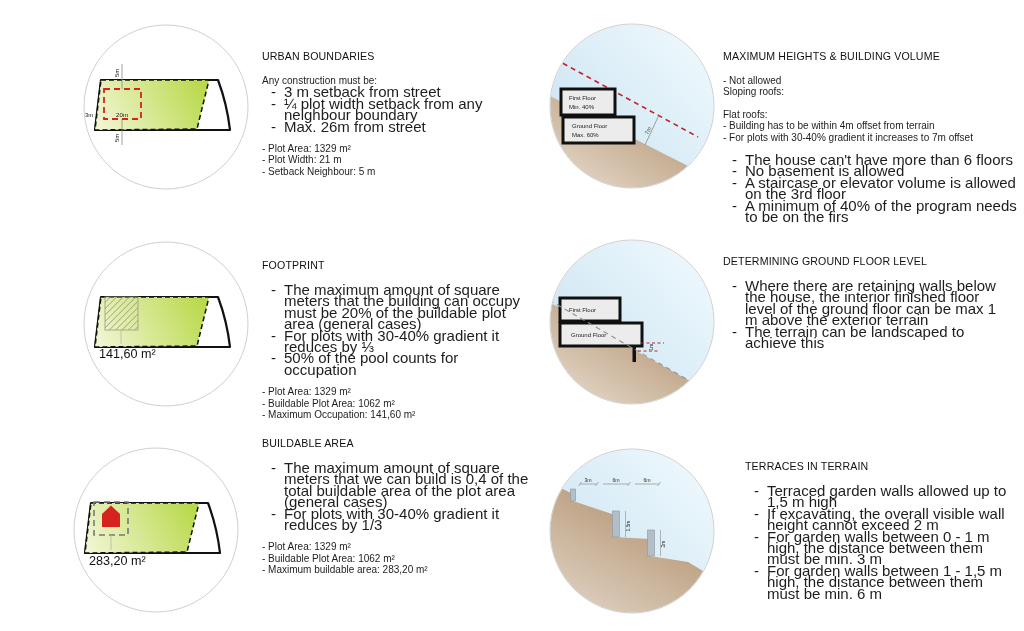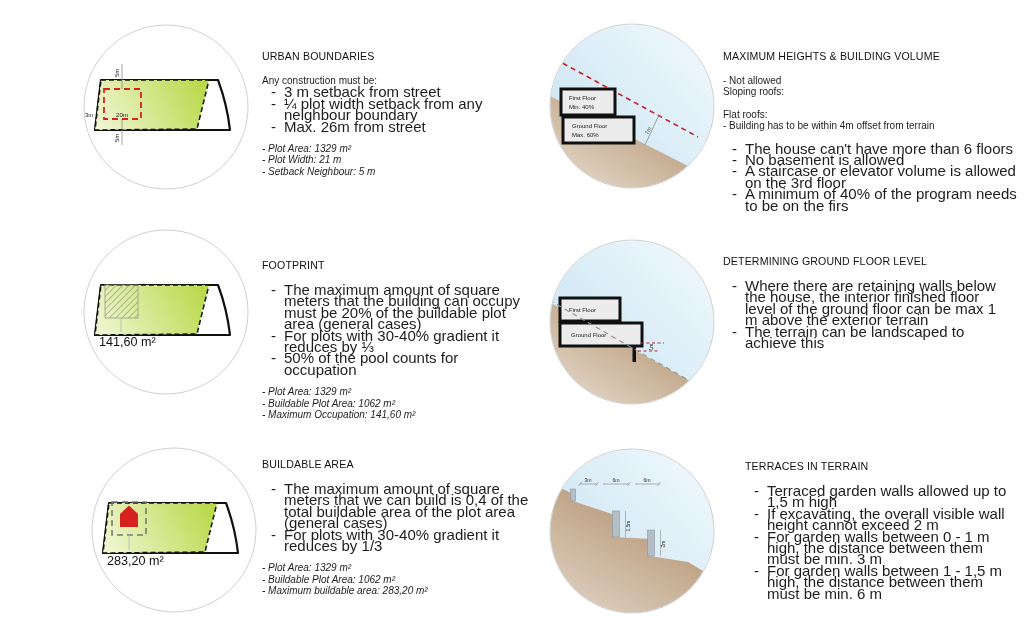--- a/index.html
+++ b/index.html
@@ -9,21 +9,21 @@
   }
   #page{position:absolute;inset:0;}
   .diagram{position:absolute;width:166px;height:166px;}
   .txt{position:absolute;}
   .txt .hd{font-size:10.6px;font-weight:normal;letter-spacing:.15px;margin:0 0 13px 0;color:#111;}
   .txt .p{font-size:10px;line-height:11.4px;margin:0;}
   .li{display:flex;font-size:15px;line-height:11.4px;}
   .li::before{content:"-";width:22px;padding-left:9px;box-sizing:border-box;flex:0 0 22px;}
   .litext{flex:1;}
   .gap{height:11px;}
-  .specs .p{line-height:11.4px;font-style:italic;}
+  .specs .p{line-height:11.4px;}
   .col-left{width:272px;}
   .col-right{width:301px;}
   .w250 .litext{max-width:252px;}
   .w238 .litext{max-width:240px;}
   svg{display:block;}
   svg text{font-family:"Liberation Sans",sans-serif;}
 </style>
 </head>
 <body>
 
@@ -102,36 +102,37 @@
     </svg>
   </div>
 
   <div class="txt col-right" style="left:723px;top:50px;">
     <h3 class="hd">MAXIMUM HEIGHTS &amp; BUILDING VOLUME</h3>
     <p class="p">- Not allowed</p>
     <p class="p">Sloping roofs:</p>
     <div class="gap"></div>
     <p class="p">Flat roofs:</p>
     <p class="p">- Building has to be within 4m offset from terrain</p>
+    <p class="p">- For plots with 30-40% gradient it increases to 7m offset</p>
     <div class="gap"></div>
     <div class="li">
         <div class="litext">The house can't have more than 6 floors</div>
       </div>
     <div class="li">
         <div class="litext">No basement is allowed</div>
       </div>
     <div class="li">
         <div class="litext">A staircase or elevator volume is allowed on the 3rd floor</div>
       </div>
     <div class="li">
         <div class="litext">A minimum of 40% of the program needs to be on the firs</div>
       </div>
   </div>
 
-  <div class="diagram" style="left:83px;top:229px;">
+  <div class="diagram" style="left:83px;top:241px;">
     <svg width="166" height="166" viewBox="0 0 166 166">
       <defs>
         <linearGradient id="g-green2" x1="20" y1="112" x2="128" y2="52" gradientUnits="userSpaceOnUse">
           <stop offset="0" stop-color="#f1f6d3"></stop>
             <stop offset="1" stop-color="#b3d63e"></stop>
         </linearGradient>
         <pattern id="hatch" patternUnits="userSpaceOnUse" width="4.5" height="4.5" patternTransform="rotate(45)">
           <line x1="0" y1="0" x2="0" y2="4.5" stroke="#8d8d74" stroke-width="1.2"></line>
         </pattern>
       </defs>
@@ -198,39 +199,39 @@
   <div class="txt col-right w250" style="left:723px;top:255px;">
     <h3 class="hd">DETERMINING GROUND FLOOR LEVEL</h3>
     <div class="li">
         <div class="litext">Where there are retaining walls below the house, the interior finished floor level of the ground floor can be max 1 m above the exterior terrain</div>
       </div>
     <div class="li">
         <div class="litext">The terrain can be landscaped to achieve this</div>
       </div>
   </div>
 
-  <div class="diagram" style="left:91px;top:447px;">
+  <div class="diagram" style="left:73px;top:447px;">
     <svg width="166" height="166" viewBox="0 0 166 166">
       <defs>
         <linearGradient id="g-green3" x1="20" y1="112" x2="128" y2="52" gradientUnits="userSpaceOnUse">
           <stop offset="0" stop-color="#f1f6d3"></stop>
             <stop offset="1" stop-color="#b3d63e"></stop>
         </linearGradient>
       </defs>
       <circle cx="83" cy="83" r="82" fill="#ffffff" stroke="#c9c9c9" stroke-width="0.9"></circle>
       <path d="M18,56 L135,56 Q144,80 147,106 L12,106 Z" fill="#ffffff" stroke="#111111" stroke-width="2.2" stroke-linejoin="round"></path>
       <path d="M18,56 L126,56 L114,105 L12,106 Z" fill="url(#g-green3)" stroke="#111111" stroke-width="1.5" stroke-dasharray="5,3"></path>
       <rect x="21" y="55" width="34" height="33" fill="none" stroke="#787878" stroke-width="1.6" stroke-dasharray="6,4"></rect>
       <polygon points="29,67 38,58.5 47,67 47,80 29,80" fill="#d6231f"></polygon>
       <line x1="38" y1="88" x2="38" y2="103" stroke="#b5b5b5" stroke-width="0.8"></line>
       <text x="16" y="118" font-size="12.6" fill="#111">283,20 m²</text>
     </svg>
   </div>
 
-  <div class="txt col-left" style="left:262px;top:458px;">
+  <div class="txt col-left" style="left:262px;top:437px;">
     <h3 class="hd">BUILDABLE AREA</h3>
     <div class="li">
         <div class="litext">The maximum amount of square meters that we can build is 0,4 of the total buildable area of the plot area (general cases)</div>
       </div>
     <div class="li">
         <div class="litext">For plots with 30-40% gradient it reduces by 1/3</div>
       </div>
     <div class="gap"></div>
     <div class="specs">
       <p class="p">- Plot Area: 1329 m²</p>

